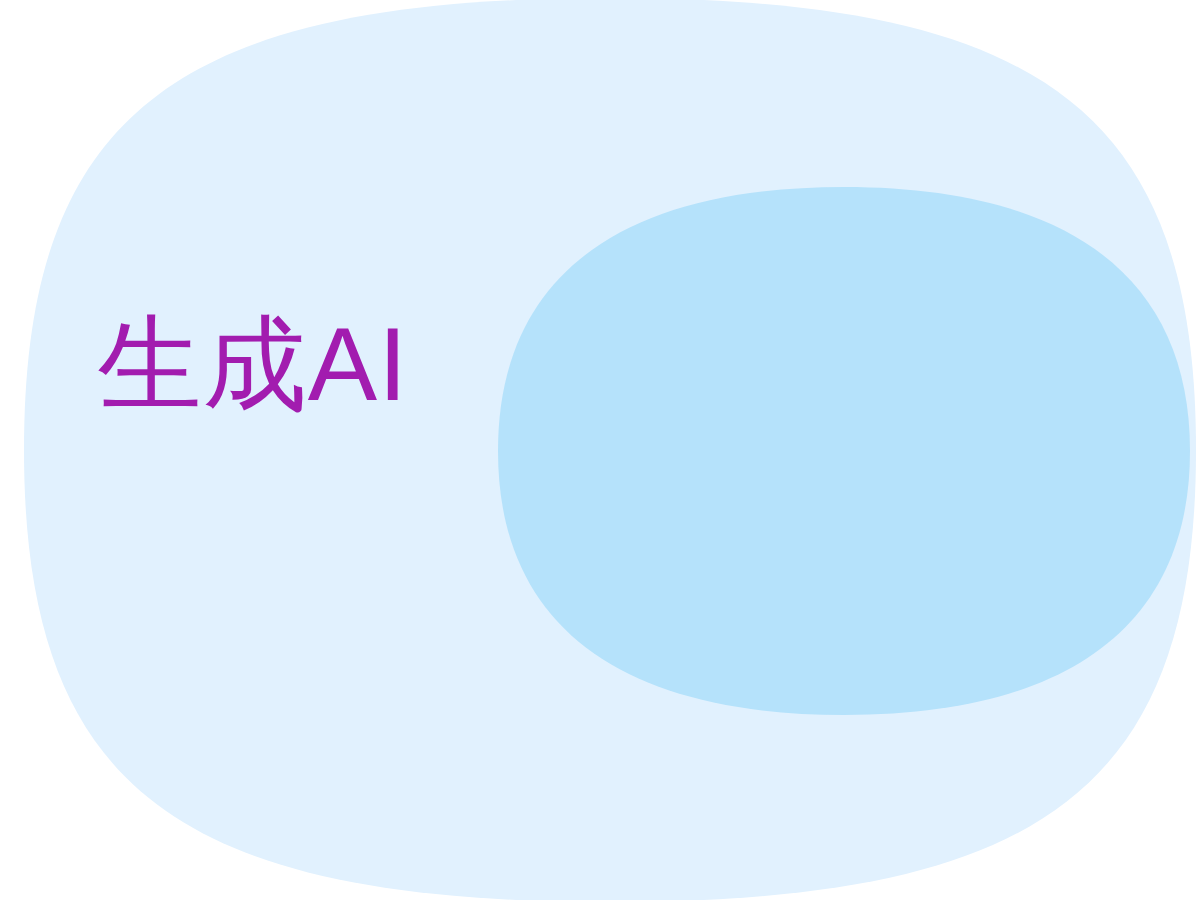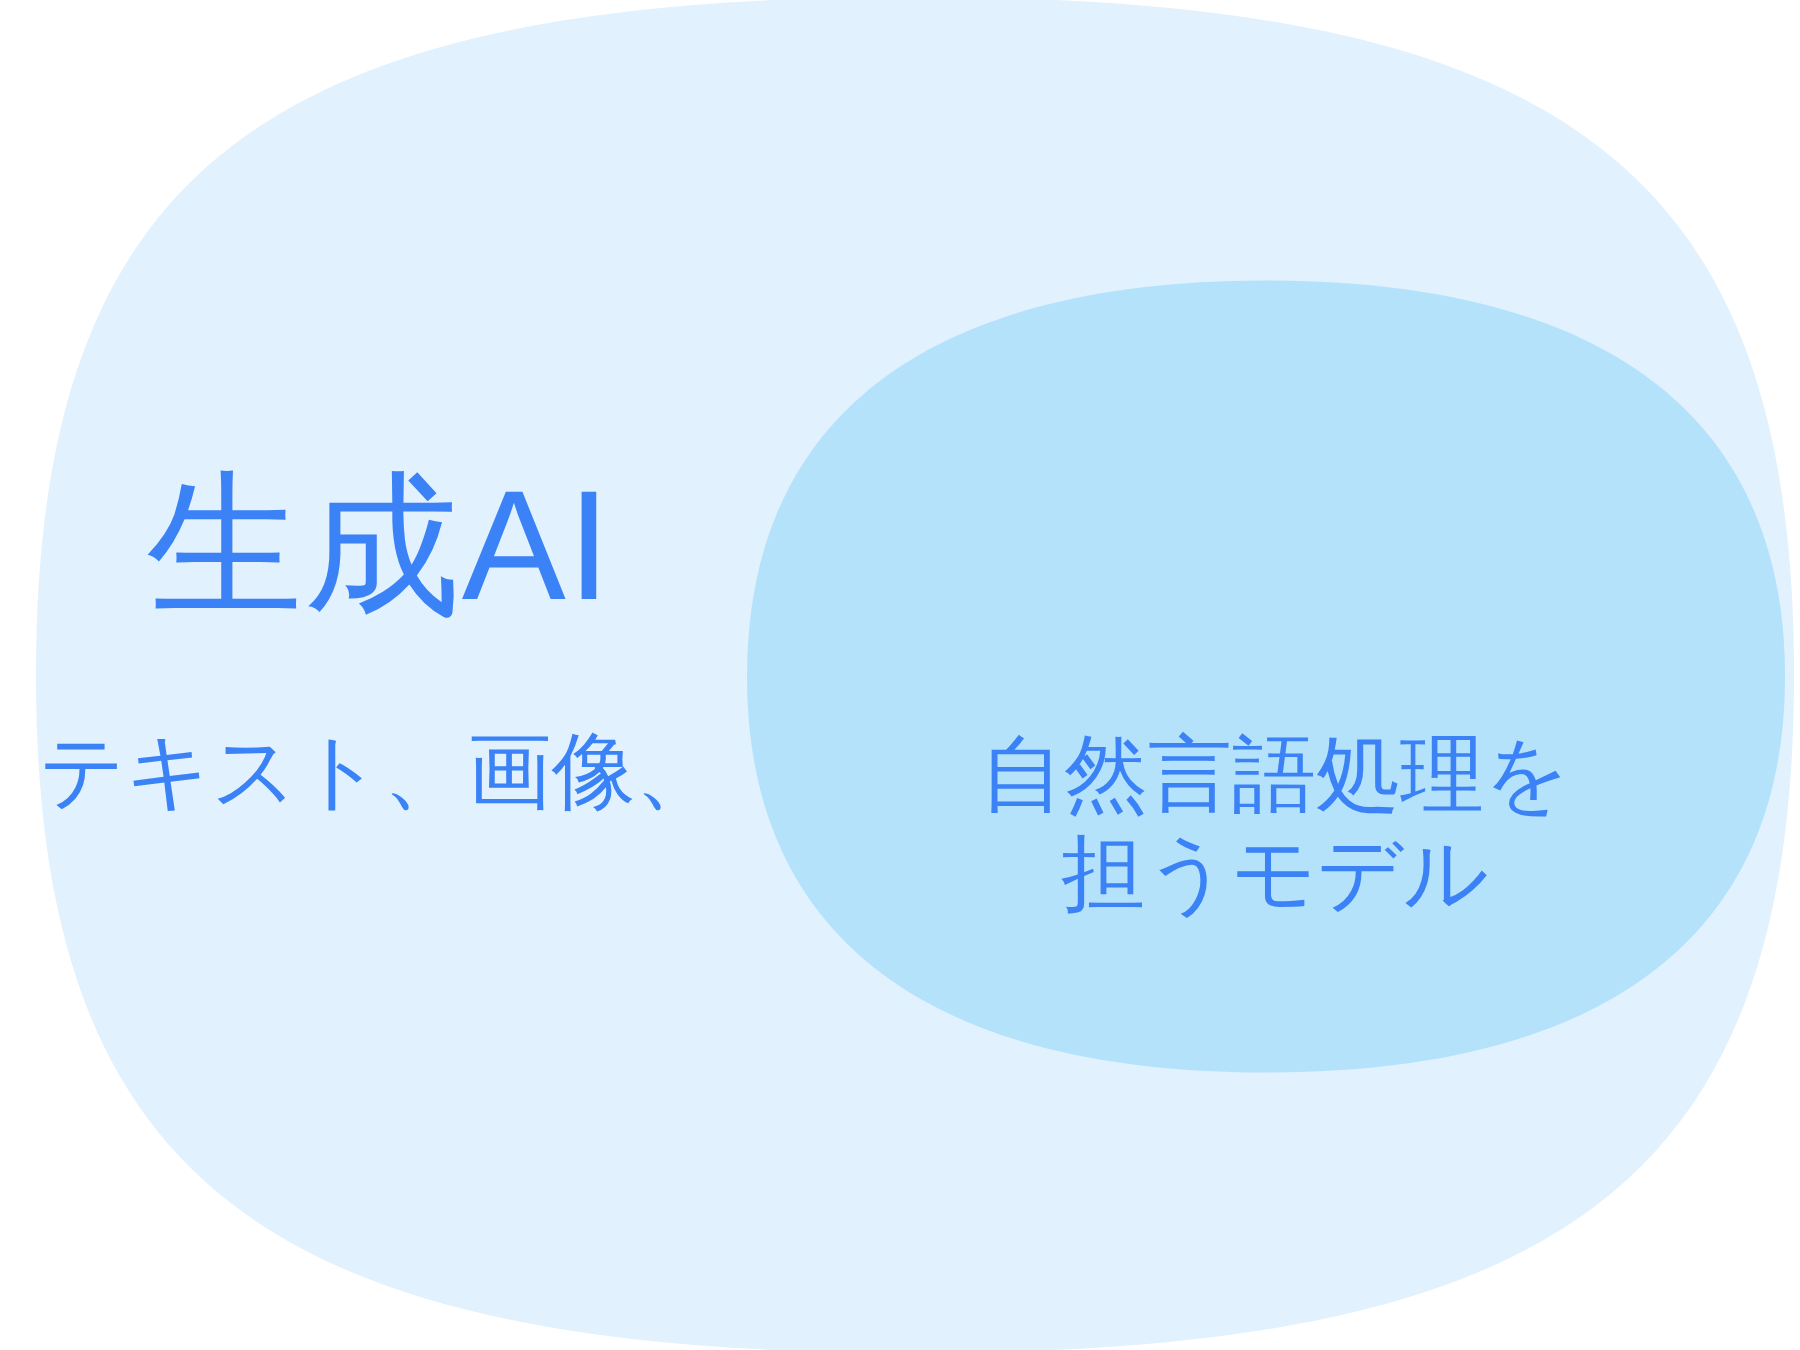--- a/index.html
+++ b/index.html
@@ -20,22 +20,22 @@
     position: absolute;
     left: 0;
     top: 0;
     width: 1200px;
     height: 900px;
   }
   .label {
     position: absolute;
     transform: translateX(-50%);
     white-space: nowrap;
-    color: #3b82f6;
-    text-align: center;
+    color: #a21caf;
+    text-align: right;
   }
   .title {
     font-size: 104px;
     line-height: 104px;
     font-weight: 500;
     letter-spacing: 1px;
   }
   .subtitle {
     font-size: 56px;
     line-height: 66px;
@@ -62,22 +62,17 @@
              C 1190 624, 1070 715, 844 715
              C 618 715, 498 624, 498 451
              C 498 278, 618 187, 844 187
              C 1070 187, 1190 278, 1190 451
              Z" fill="#b5e2fb"></path>
   </svg>
 
   <div class="label title title-outer">生成AI</div>
 
   <div class="label subtitle subtitle-outer">
-    <div>テキスト、画像、</div>
   </div>
 
 
-  <div class="label subtitle subtitle-inner">
-    <div>自然言語処理を</div>
-    <div>担うモデル</div>
-  </div>
 
 </div>
 
 </body></html>

